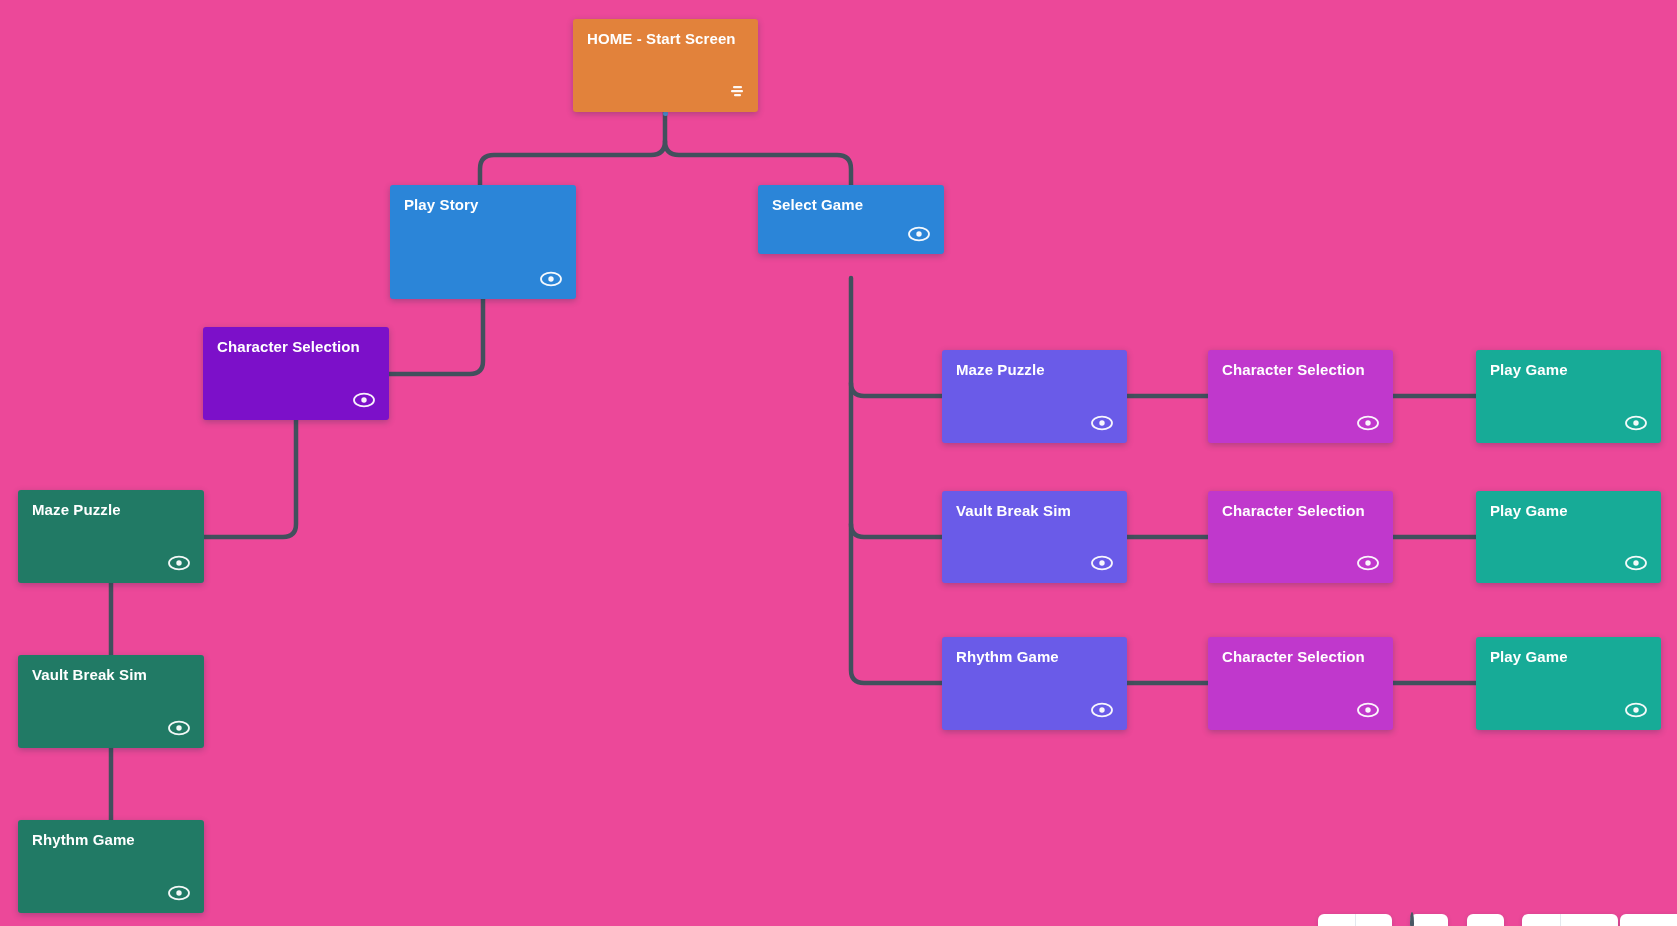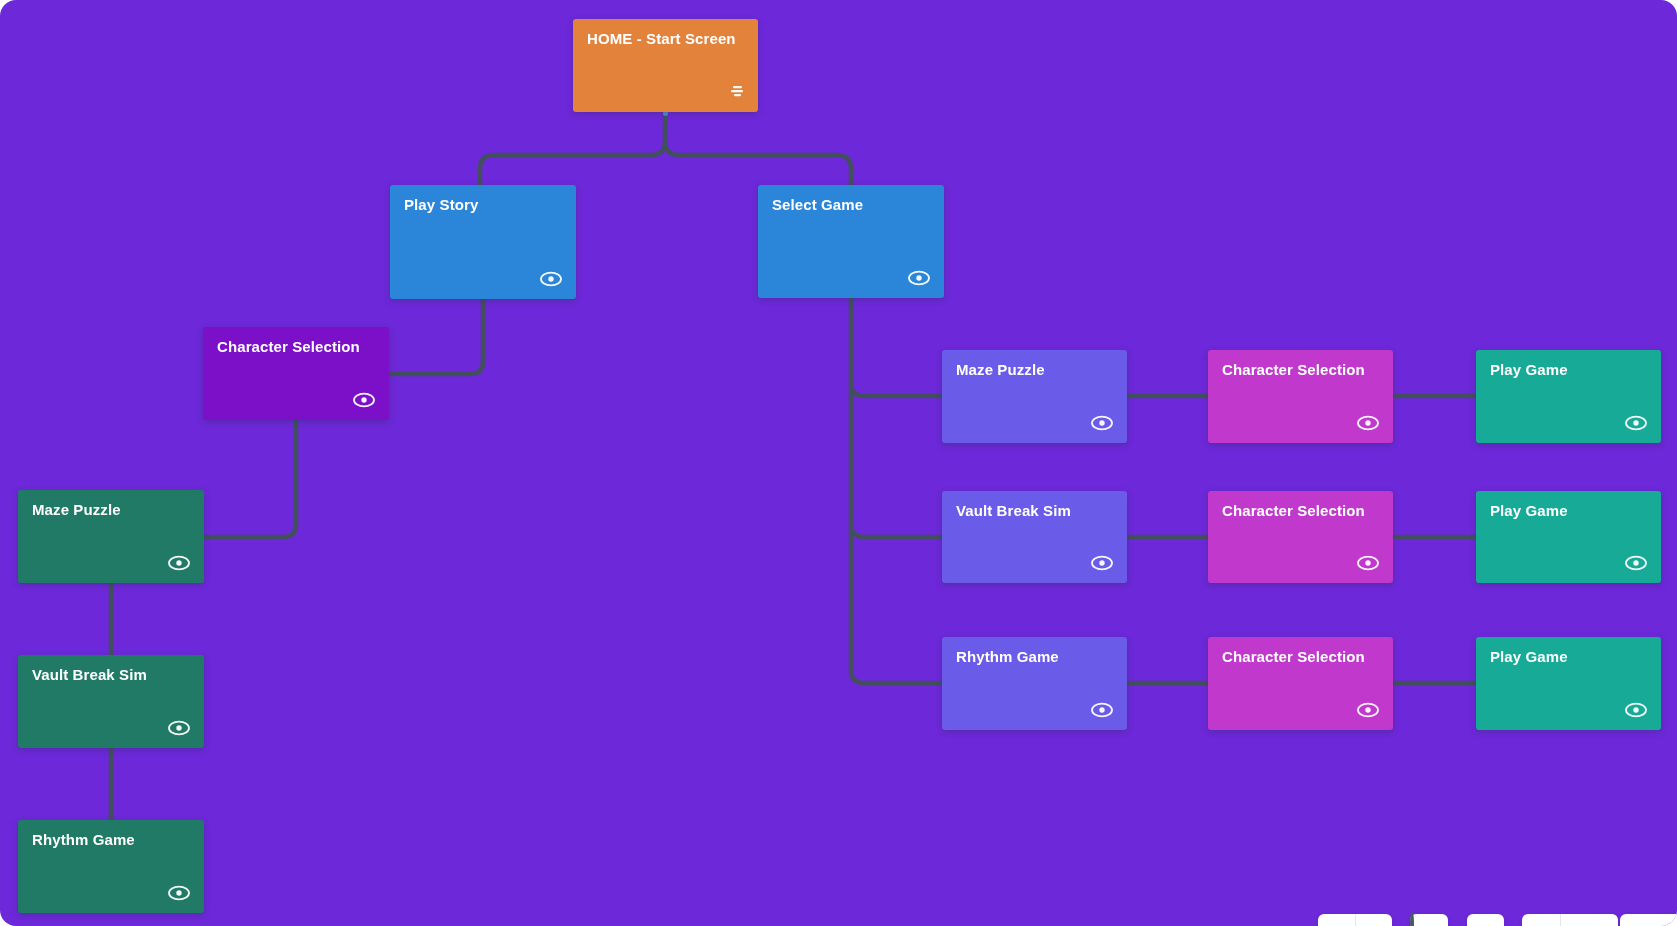--- a/index.html
+++ b/index.html
@@ -25,21 +25,21 @@
   .tb{
     position:absolute;top:914px;height:26px;background:#ffffff;
     border-radius:6px;box-shadow:0 1px 4px rgba(40,60,80,.18);cursor:pointer;
   }
   .tb-divider{position:absolute;top:0;bottom:0;width:1px;background:#e3e8ee;}
   .eye-mini{width:13px;height:10px;border:2px solid #4a5864;border-radius:50%;margin:5px auto 0;}
 </style>
 </head>
 <body>
 
-<div class="canvas" style="background: #6d28d9; border-radius: 16px;">
+<div class="canvas" style="background: #ec4899;">
   <svg class="wires">
       <path d="M665,112 L665,141 Q665,155 651,155 L494,155 Q480,155 480,169 L480,185"></path>
       <path d="M665,141 Q665,155 679,155 L837,155 Q851,155 851,169 L851,185"></path>
       <path d="M483,277 L483,361 Q483,374 470,374 L389,374"></path>
       <path d="M296,420 L296,524 Q296,537 283,537 L204,537"></path>
       <path d="M111,583 L111,655"></path>
       <path d="M111,748 L111,820"></path>
       <path d="M851,278 L851,670 Q851,683 864,683 L942,683"></path>
       <path d="M851,383 Q851,396 864,396 L942,396"></path>
       <path d="M851,524 Q851,537 864,537 L942,537"></path>
@@ -77,21 +77,21 @@
     <div class="node" style="left: 390px; top: 185px; width: 186px; height: 114px; background: rgb(43, 133, 216);">
     <div class="node-label">Play Story</div>
     <span class="eye">
       <svg width="24" height="16" viewBox="0 0 24 16">
         <ellipse cx="12" cy="8" rx="10" ry="6.4" fill="none" stroke="#ffffff" stroke-width="1.8"></ellipse>
         <circle cx="12" cy="8" r="2.7" fill="#ffffff"></circle>
       </svg>
     </span>
 
   </div>
-    <div class="node" style="left: 758px; top: 185px; width: 186px; height: 113px; background: rgb(43, 133, 216);">
+    <div class="node" style="left: 758px; top: 185px; width: 186px; height: 69px; background: rgb(43, 133, 216);">
     <div class="node-label">Select Game</div>
     <span class="eye">
       <svg width="24" height="16" viewBox="0 0 24 16">
         <ellipse cx="12" cy="8" rx="10" ry="6.4" fill="none" stroke="#ffffff" stroke-width="1.8"></ellipse>
         <circle cx="12" cy="8" r="2.7" fill="#ffffff"></circle>
       </svg>
     </span>
 
   </div>
     <div class="node" style="left: 203px; top: 327px; width: 186px; height: 93px; background: rgb(124, 16, 201);">

